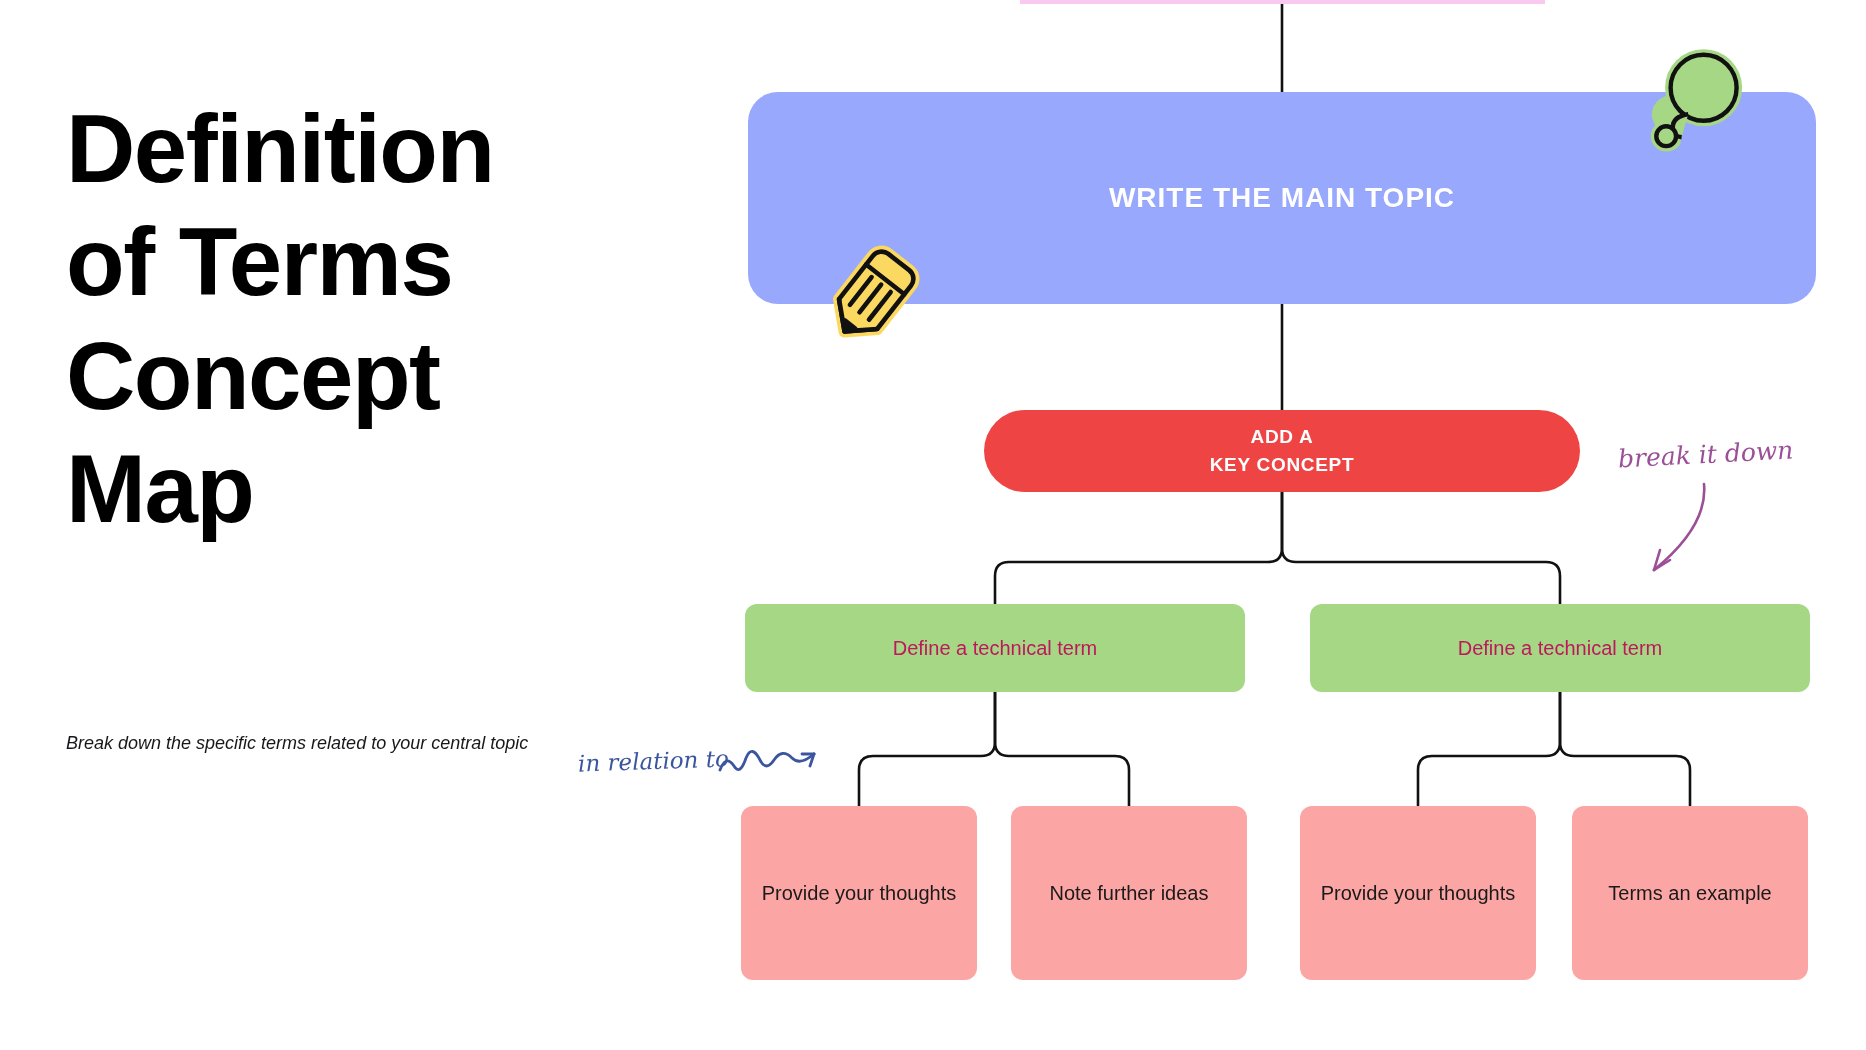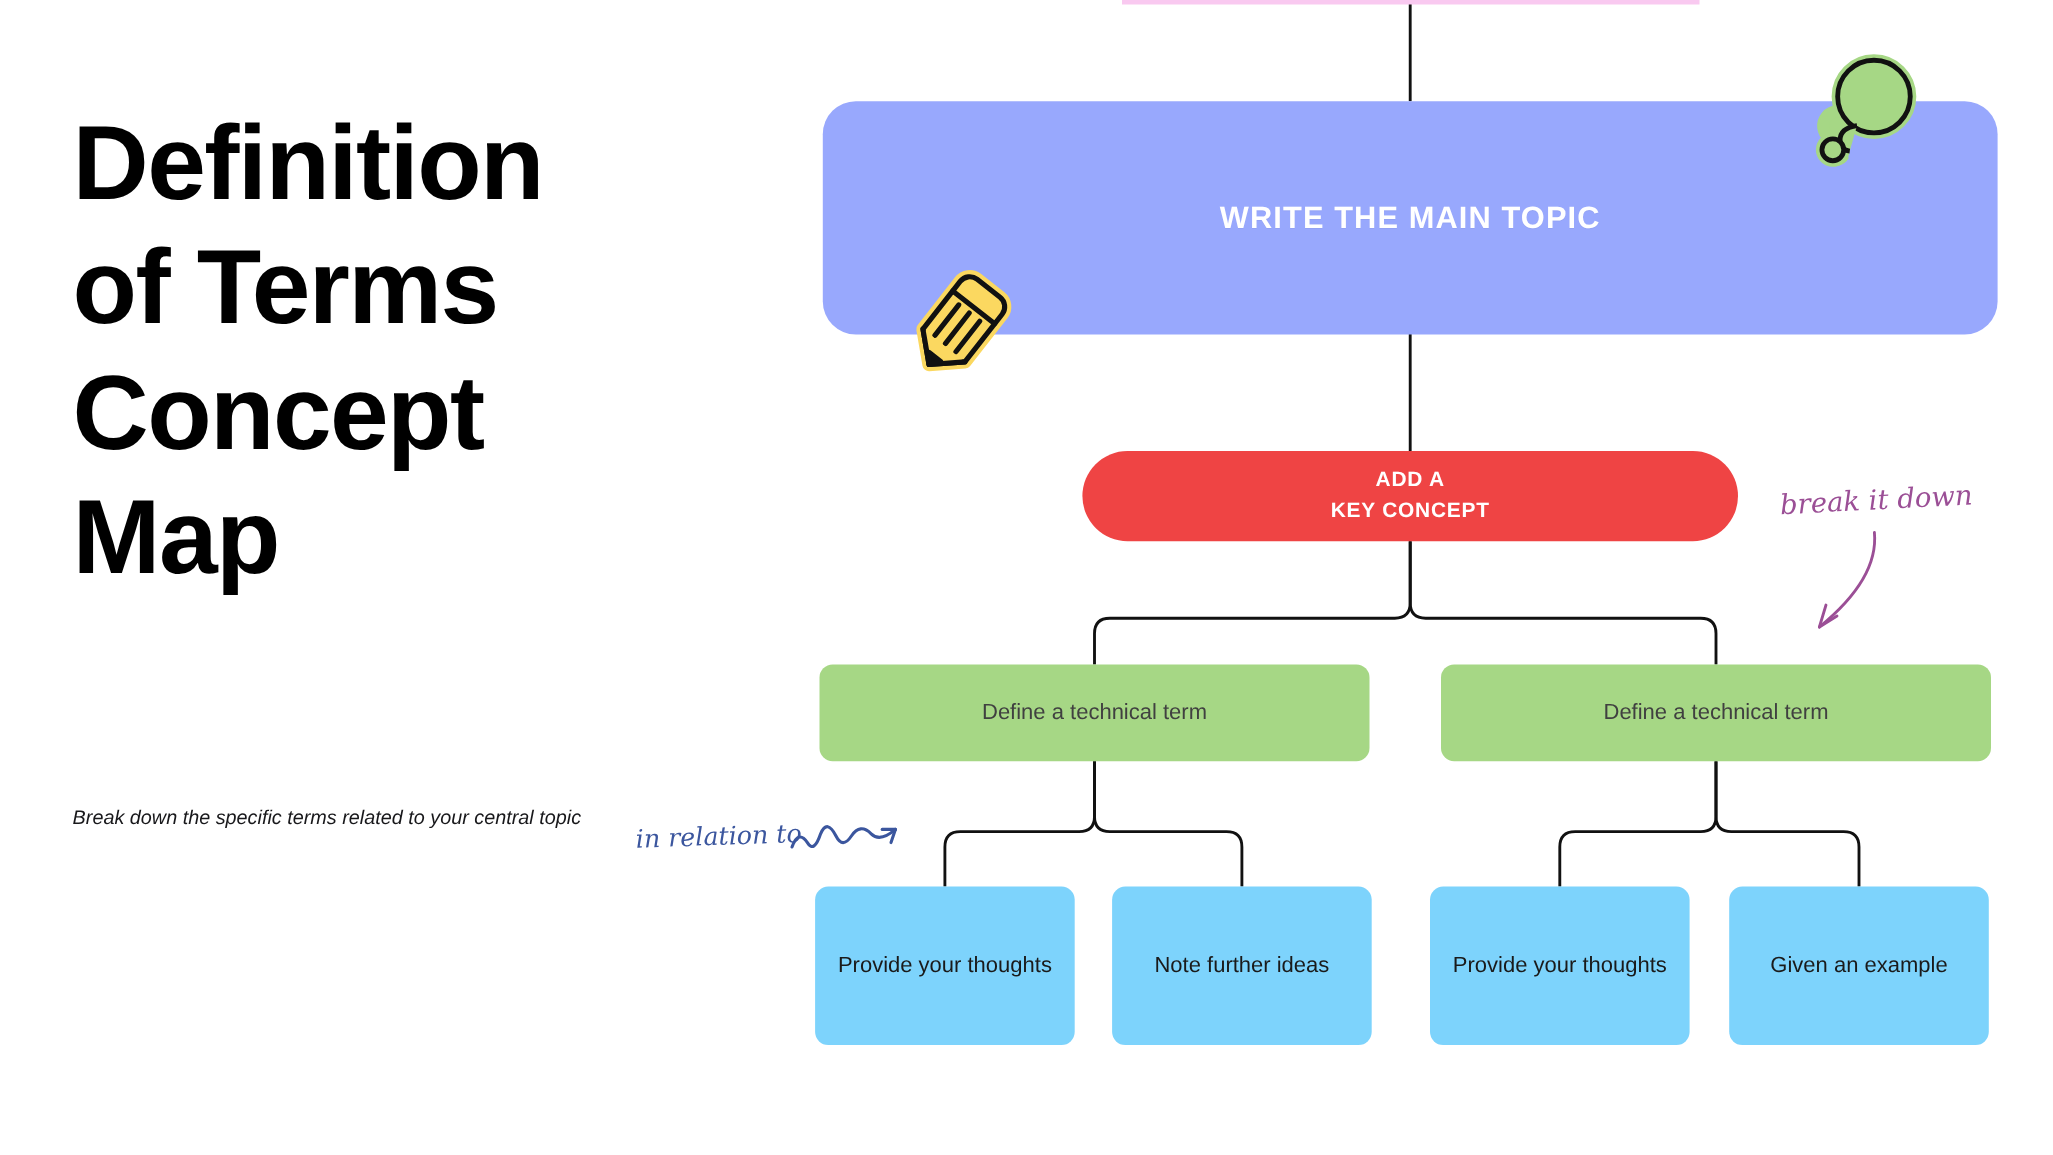--- a/index.html
+++ b/index.html
@@ -113,31 +113,31 @@
   .node-term {
     width: 500px;
     height: 88px;
     background: #a6d785;
     border-radius: 12px;
     top: 604px;
   }
   #node-term-left  { left: 745px; }
   #node-term-right { left: 1310px; }
   .node-term .node-label {
-    color: #404040;
+    color: #be185d;
     font-size: 20px;
     font-weight: 400;
     text-align: center;
   }
 
   
   .node-leaf {
     width: 236px;
-    height: 144px;
-    background: #7dd3fc;
+    height: 174px;
+    background: #fca5a5;
     border-radius: 12px;
     top: 806px;
   }
   #node-leaf-1 { left: 741px; }
   #node-leaf-2 { left: 1011px; }
   #node-leaf-3 { left: 1300px; }
   #node-leaf-4 { left: 1572px; }
   .node-leaf .node-label {
     color: #1a1a1a;
     font-size: 20px;
@@ -278,21 +278,21 @@
   <div class="node node-leaf" id="node-leaf-1">
     <span class="node-label">Provide your thoughts</span>
   </div>
   <div class="node node-leaf" id="node-leaf-2">
     <span class="node-label">Note further ideas</span>
   </div>
   <div class="node node-leaf" id="node-leaf-3">
     <span class="node-label">Provide your thoughts</span>
   </div>
   <div class="node node-leaf" id="node-leaf-4">
-    <span class="node-label">Given an example</span>
+    <span class="node-label">Terms an example</span>
   </div>
 
   <div class="annotation" id="annotation-break-it-down">break it down</div>
   <svg id="arrow-break-it-down" viewBox="0 0 130 110">
     <g fill="none" stroke="#9b4f96" stroke-width="2.6" stroke-linecap="round" stroke-linejoin="round">
       <path d="M 84 6 Q 88 48 34 92"></path>
       <path d="M 34 92 L 50 82"></path>
       <path d="M 34 92 L 40 72"></path>
     </g>
   </svg>

